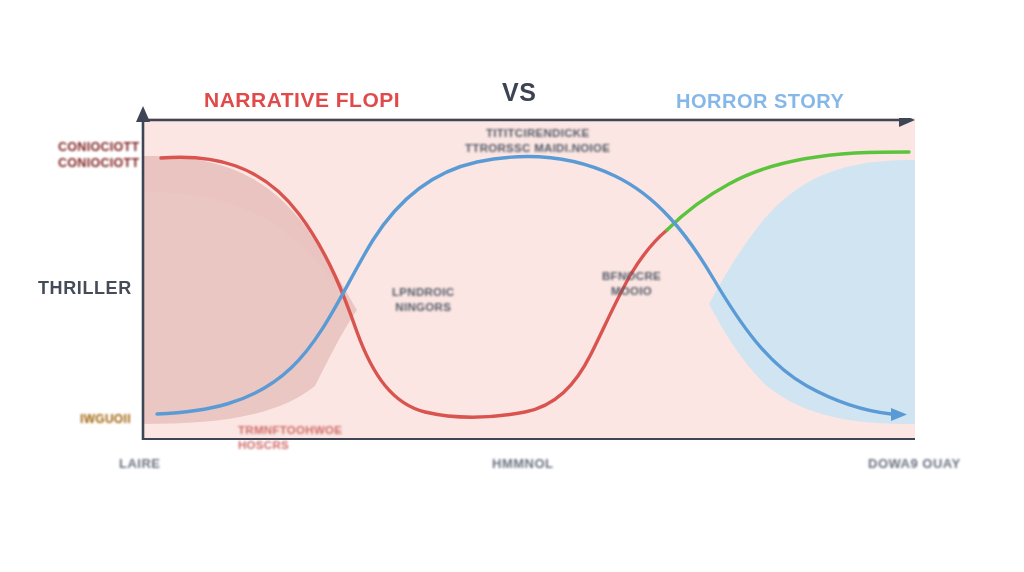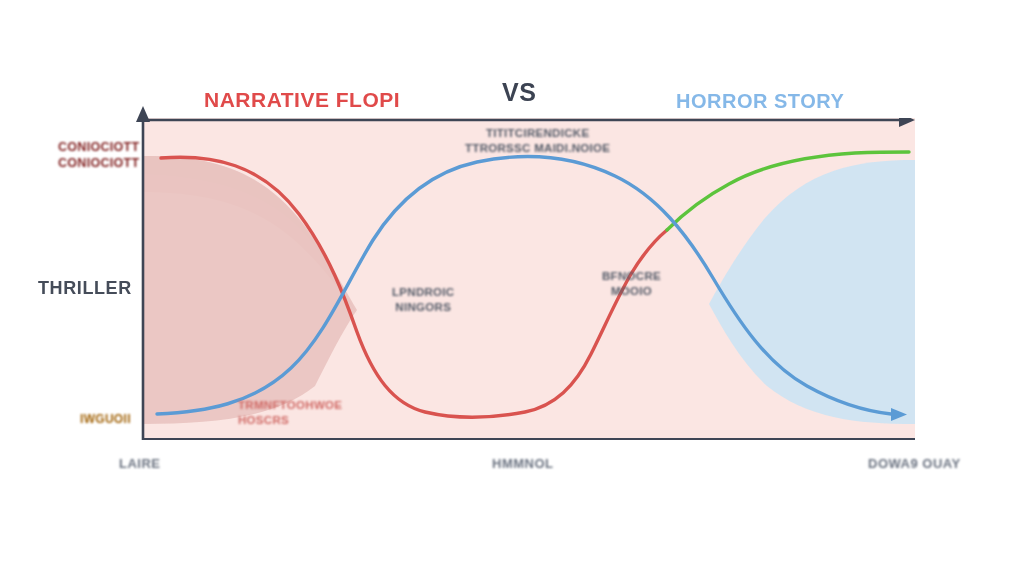--- a/index.html
+++ b/index.html
@@ -112,21 +112,21 @@
   .annot {
     position: absolute;
     font-size: 11.5px;
     line-height: 15px;
     font-weight: 700;
     letter-spacing: 0.3px;
     white-space: nowrap;
     filter: blur(0.9px);
   }
   .annot-dark { color: #545b68; text-align: center; }
-  .annot-red  { color: #d06a66; }
+  .annot-red  { color: #d06a66; margin-top: 25px; }
   .annot-blue { color: #7fa8d4; }
 
   #annot-top    { left: 465px; top: 126px; text-align: center; }
   #annot-left   { left: 392px; top: 285px; }
   #annot-right  { left: 602px; top: 269px; }
   #annot-bl     { left: 238px; top: 398px; }
   #annot-br     { left: 718px; top: 398px; text-align: center; }
   .annot span { display: block; }
 </style>
 </head>

